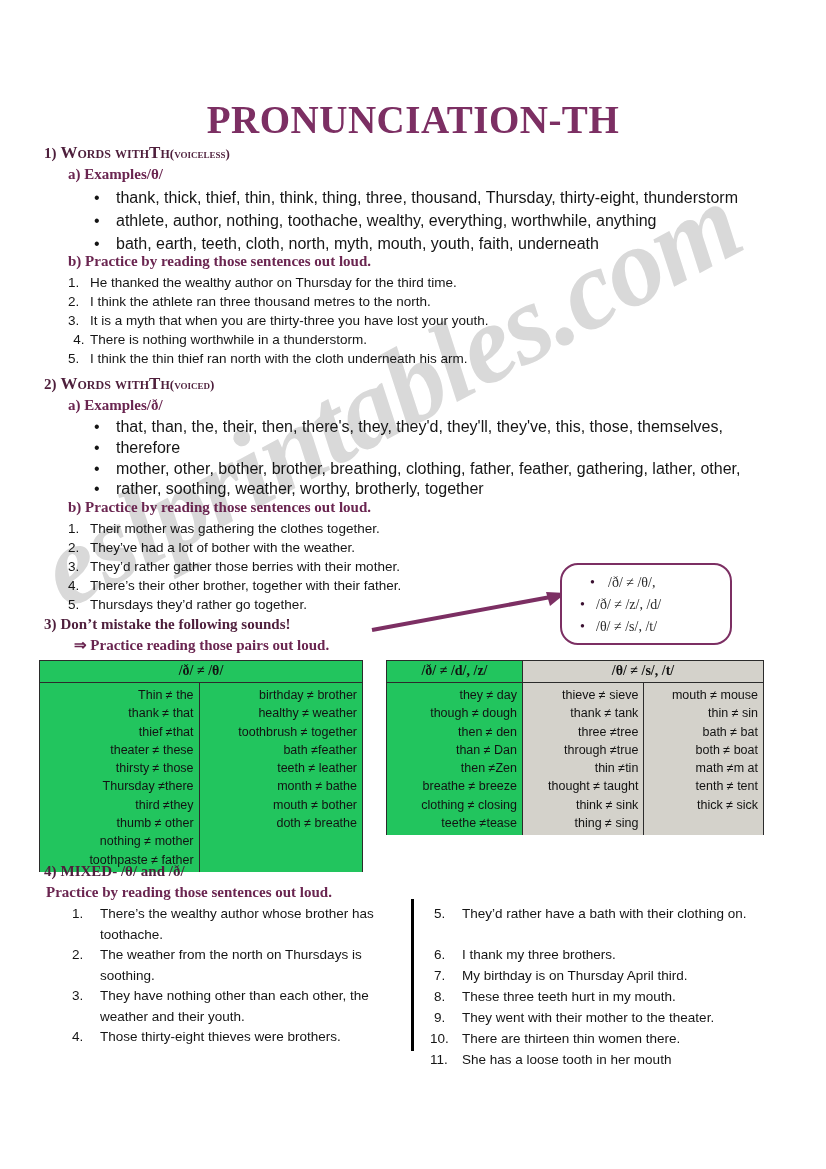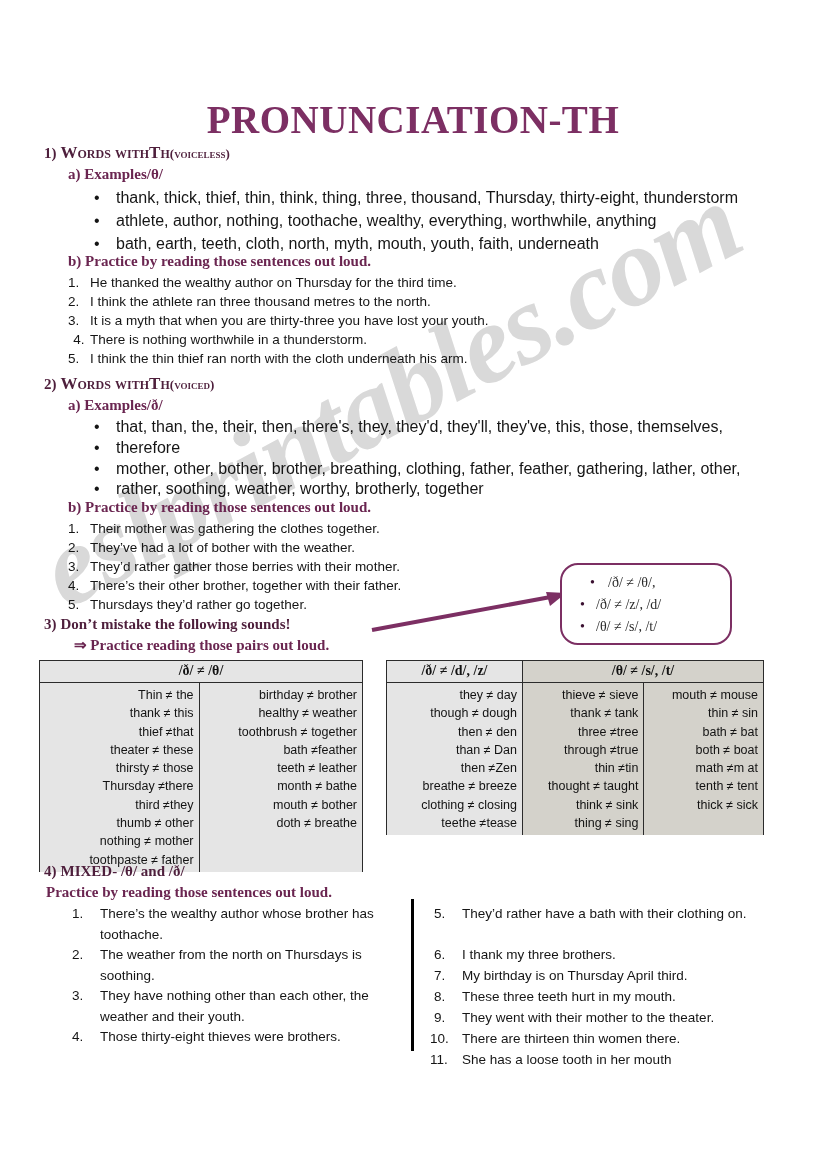--- a/index.html
+++ b/index.html
@@ -141,21 +141,21 @@
     width: 200px; height: 48px;
   }
 
   
   table.pairs {
     position: absolute;
     border-collapse: collapse;
     font-family: "Liberation Sans", sans-serif;
     font-size: 12.5px;
     color: #121212;
-    background: #e5e5e5;
+    background: #22c55e;
   }
   table.pairs th, table.pairs td {
     border: 1px solid #2b2b2b;
     padding: 1px 5px 1px 7px;
     text-align: right;
     font-weight: normal;
     white-space: nowrap;
     vertical-align: top;
   }
   table.pairs th {
@@ -300,21 +300,21 @@
 
   <table class="pairs" id="tbl-a">
     <tbody>
         <tr>
       <th colspan="2">/ð/ ≠ /θ/</th>
     </tr>
     <tr class="body-row">
       <td class="col">
         <ul>
           <li>Thin ≠ the</li>
-          <li>thank ≠ this</li>
+          <li>thank ≠ that</li>
           <li>thief ≠that</li>
           <li>theater ≠ these</li>
           <li>thirsty ≠ those</li>
           <li>Thursday ≠there</li>
           <li>third ≠they</li>
           <li>thumb ≠ other</li>
           <li>nothing ≠ mother</li>
           <li>toothpaste ≠ father</li>
         </ul>
       </td>

